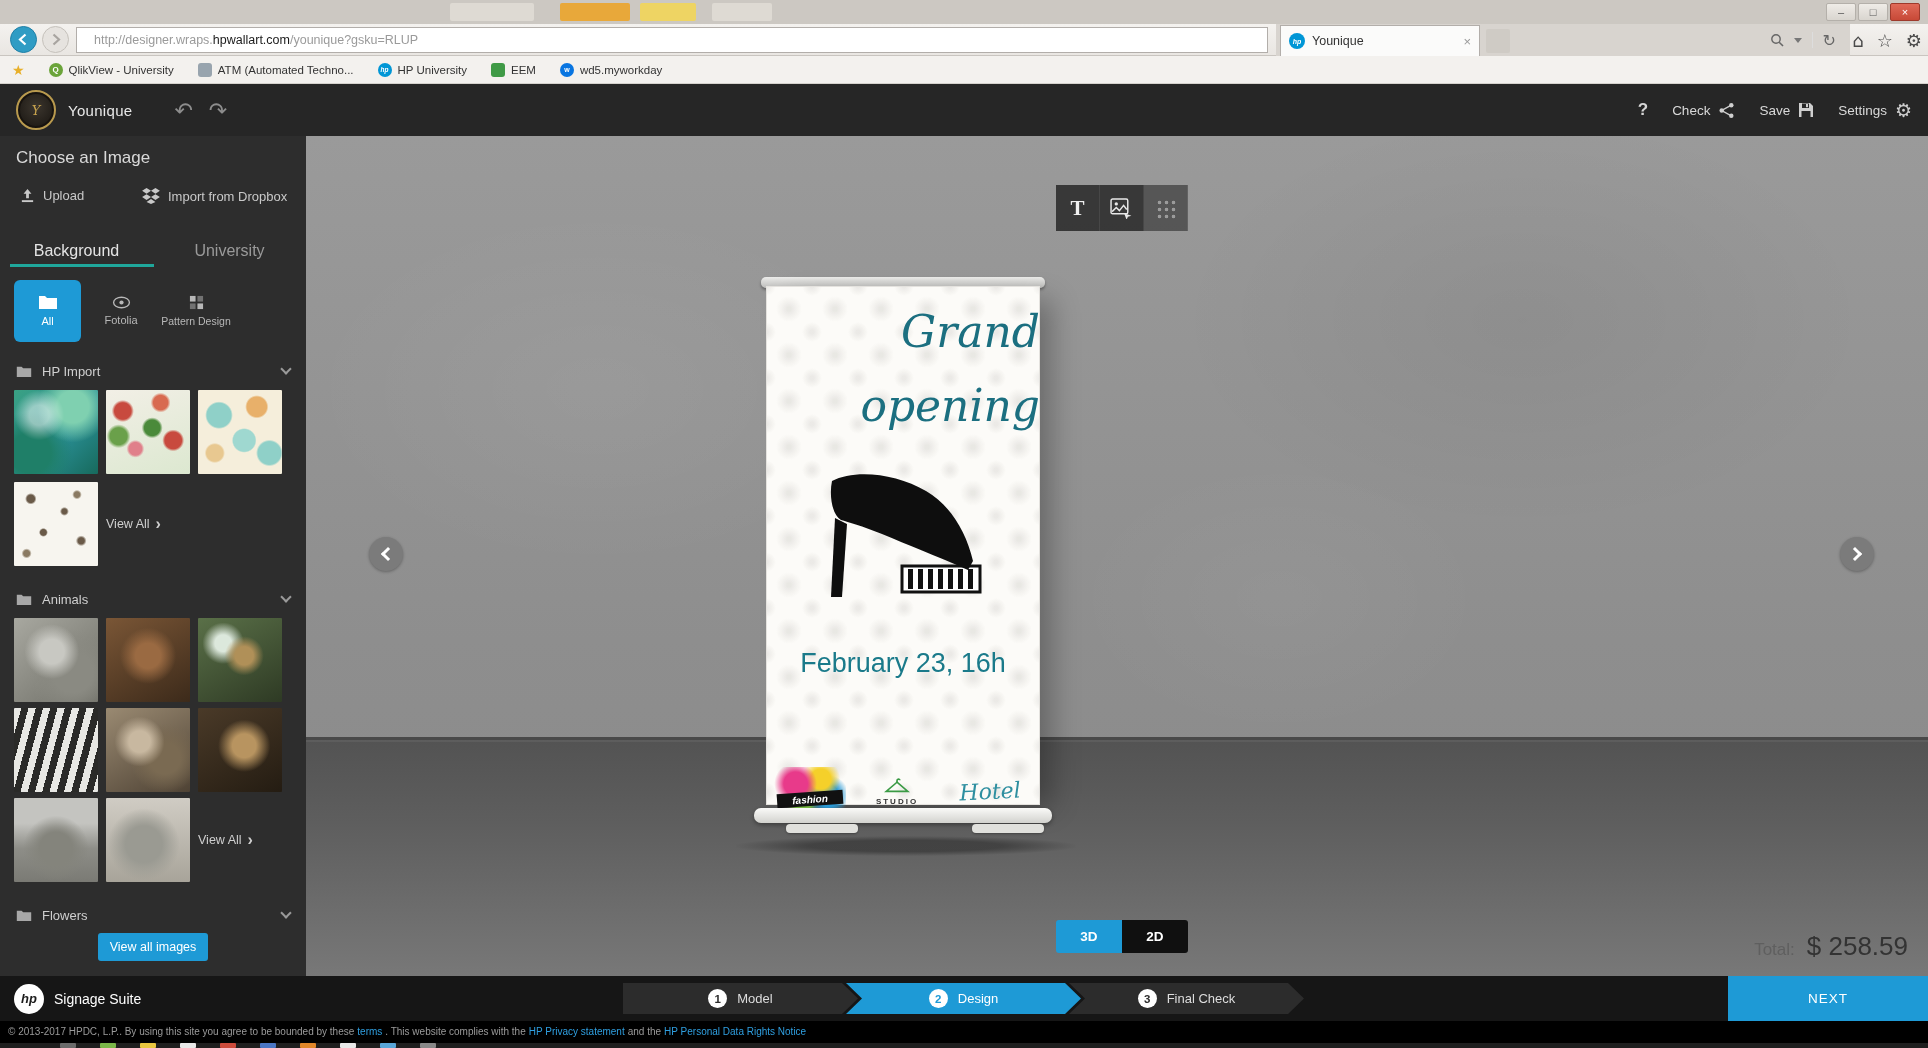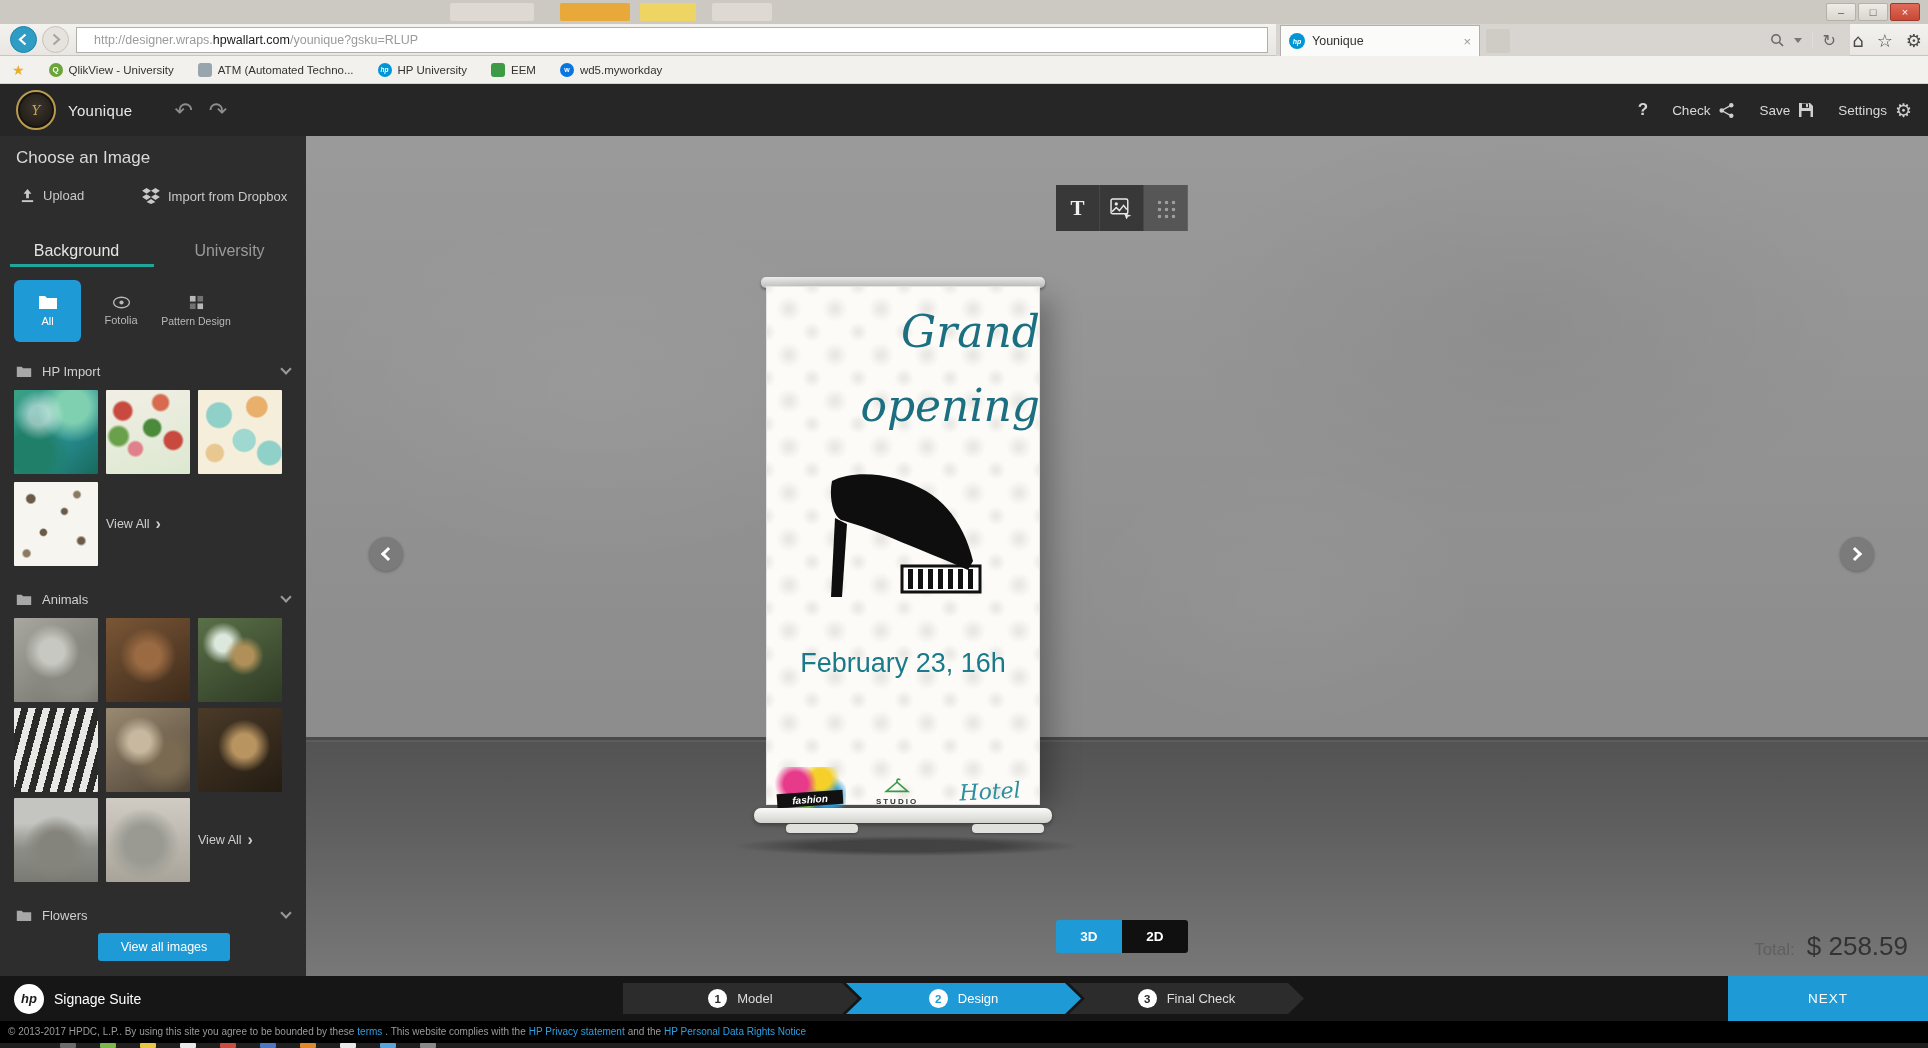--- a/index.html
+++ b/index.html
@@ -99,21 +99,21 @@
   .section-h{position:absolute;left:0;width:306px;height:26px;display:flex;align-items:center;padding:0 16px;gap:10px}
   .sec-hp{top:222px}.sec-animals{top:450px}.sec-flowers{top:766px}
   .section-h .sec-label{flex:1;font-size:13px;color:#cfcfcf}
   .chev-down{width:8px;height:8px;border-right:2px solid #9a9a9a;border-bottom:2px solid #9a9a9a;
              transform:rotate(45deg);margin-top:-4px}
   .thumb-row{position:absolute;left:14px;display:flex;gap:8px}
   .row-hp1{top:254px}.row-hp2{top:346px}.row-an1{top:482px}.row-an2{top:572px}.row-an3{top:662px}
   .thumb{width:84px;height:84px;border-radius:1px}
   .view-all{display:flex;align-items:center;gap:6px;color:#cfcfcf;font-size:12.5px;align-self:center;}
   .view-all .chr{font-size:16px;font-weight:bold}
-  .sb-viewall-btn{position:absolute;left:98px;top:797px;width:132px;height:28px;background:#1e9ad6;
+  .sb-viewall-btn{position:absolute;left:98px;top:797px;width:110px;height:28px;background:#1e9ad6;
                   color:#fff;font-size:12.5px;display:flex;align-items:center;justify-content:center;border-radius:3px}
 
   
   .t-abstract{background:radial-gradient(circle at 30% 30%,rgba(255,255,255,.5) 0 12%,transparent 30%),
     radial-gradient(circle at 70% 20%,#7fd0b0 0 18%,transparent 40%),
     radial-gradient(circle at 20% 75%,#1f7f68 0 22%,transparent 45%),
     linear-gradient(135deg,#3aa183,#2a8f96 55%,#176a5c)}
   .t-floral{background:radial-gradient(circle at 20% 25%,#c84a3e 0 9%,transparent 12%),
     radial-gradient(circle at 65% 15%,#d86a50 0 8%,transparent 11%),
     radial-gradient(circle at 80% 60%,#c84a3e 0 10%,transparent 13%),

